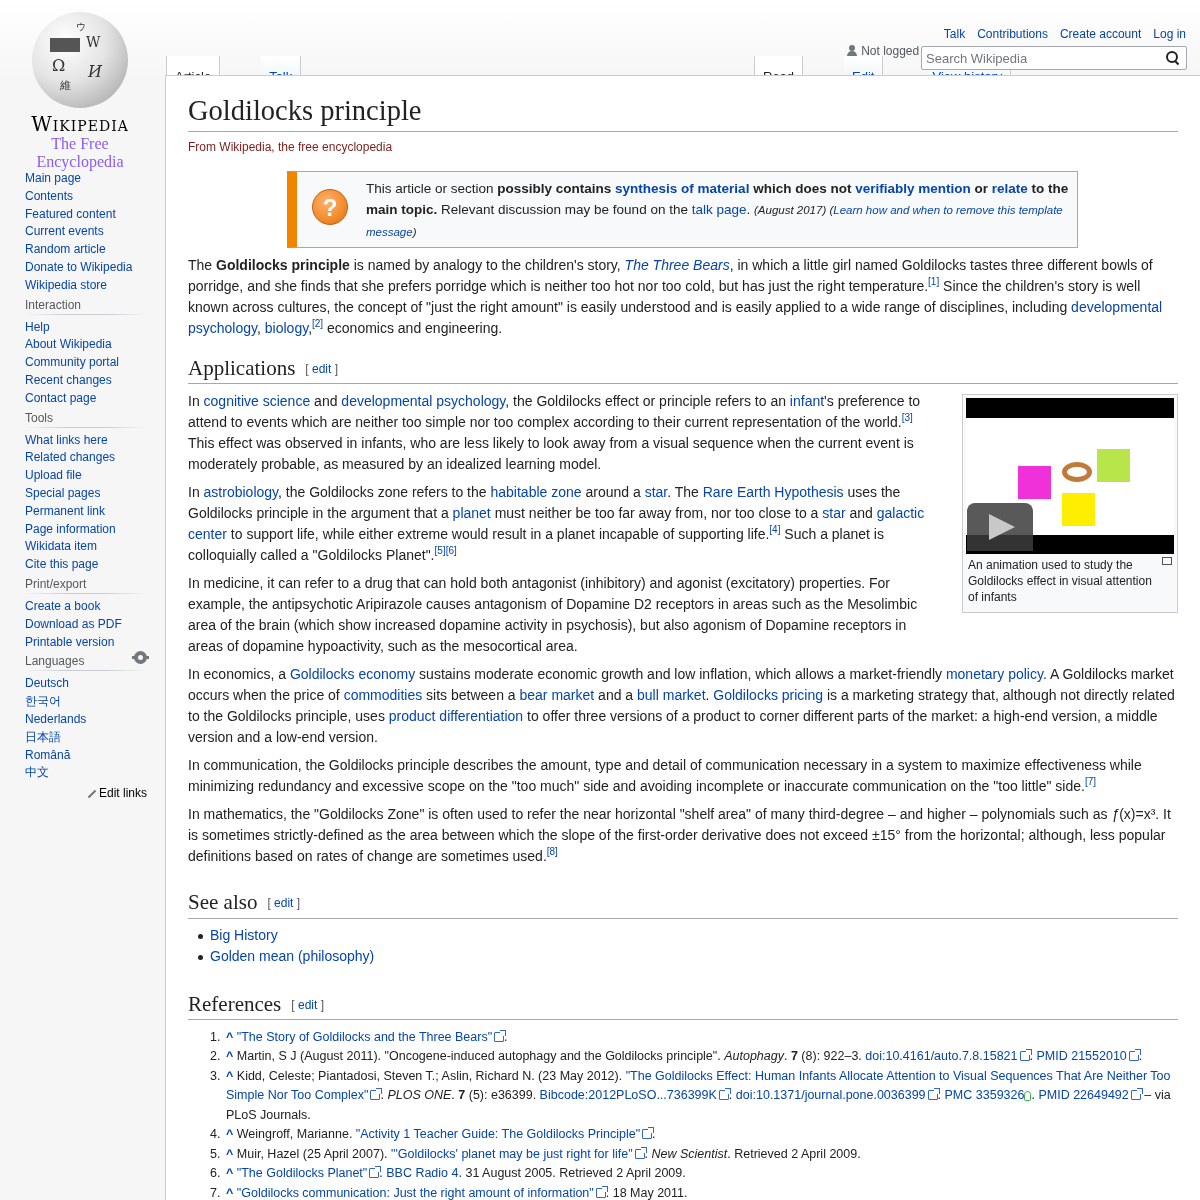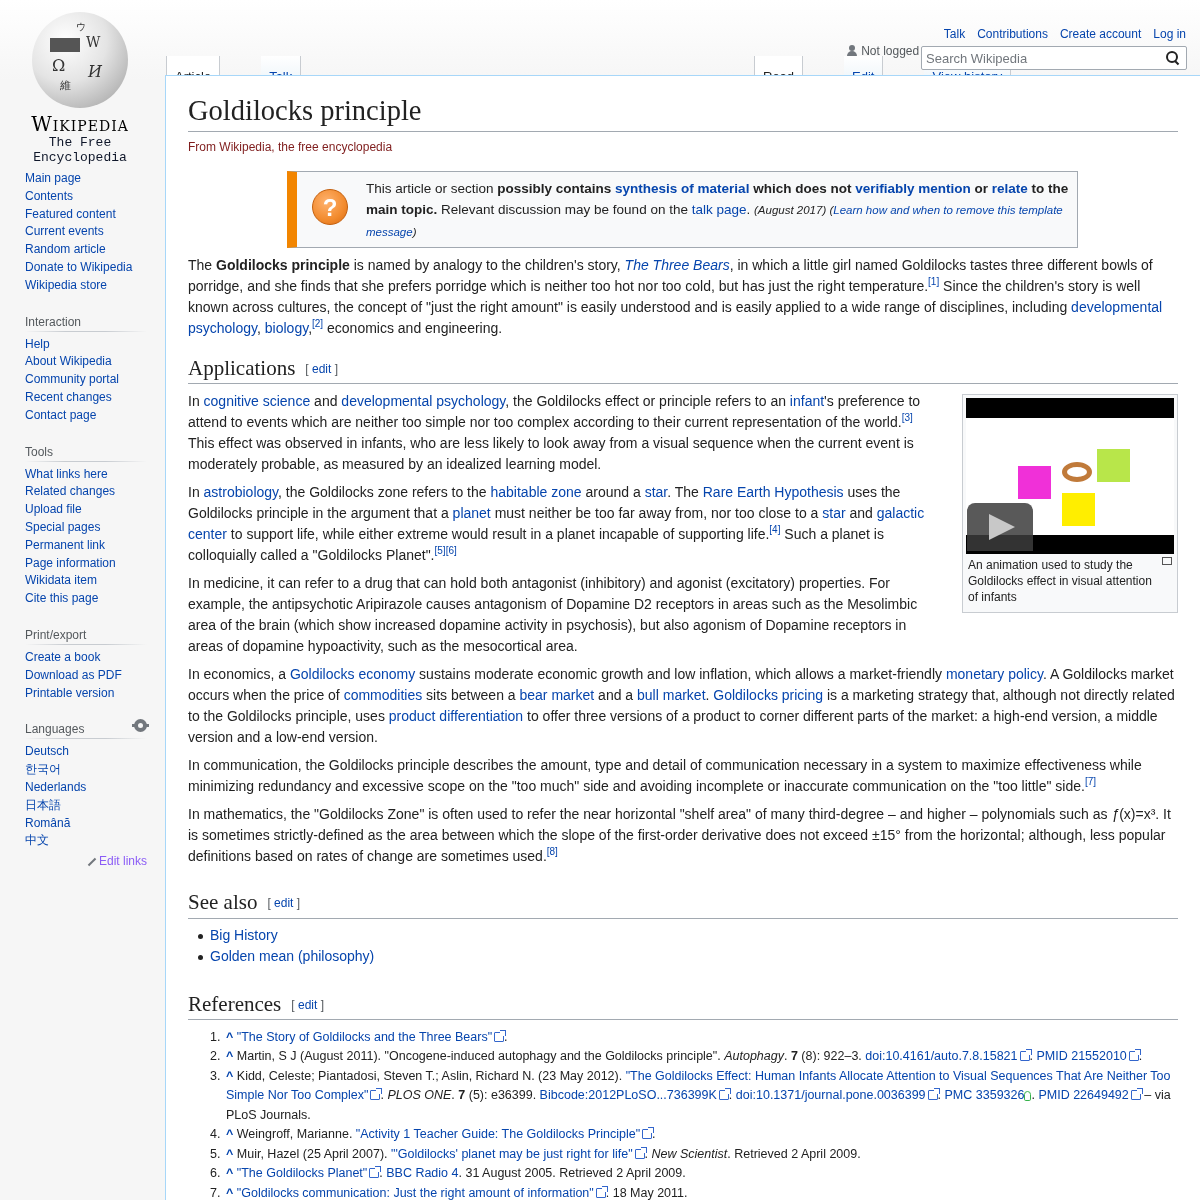--- a/index.html
+++ b/index.html
@@ -36,21 +36,21 @@
     width: 96px; height: 96px; margin: 0 auto; border-radius: 50%;
     background: radial-gradient(circle at 35% 30%, #ffffff 0%, #e4e4e4 45%, #9a9a9a 100%);
     position: relative; overflow: hidden;
   }
   #globe span { position: absolute; font-family: "DejaVu Serif", serif; color: #333; font-size: 16px; }
   #globe .piece { position:absolute; left:18px; top:26px; width:30px; height:14px; background:#555; }
   #wordmark {
     font-family: "DejaVu Serif", "Liberation Serif", serif; font-size: 20px; letter-spacing: 1px;
     margin-top: 4px; color: #000; font-variant: small-caps;
   }
-  #tagline { font-family: Liberation Mono, monospace; font-size: 13px; color: #0f172a; margin-top: -1px; }
+  #tagline { font-family: Liberation Serif, serif; font-size: 16px; color: #8b5cf6; margin-top: -1px; }
 
   
   #personal {
     position: absolute; right: 14px; top: 9px; font-size: 12px;
     display: flex; gap: 12px; align-items: center;
   }
   #personal .anon { color: #54595d; display: flex; align-items: center; gap: 4px; margin-top: 35px; }
   .user-icon { display:inline-block; width:10px; height:12px; position:relative; }
   .user-icon::before { content:""; position:absolute; left:2px; top:0; width:6px; height:6px; border-radius:50%; background:#72777d; }
   .user-icon::after { content:""; position:absolute; left:0; top:6px; width:10px; height:6px; border-radius:5px 5px 1px 1px; background:#72777d; }
@@ -88,25 +88,25 @@
   #sidebar { position: absolute; left: 0; top: 170px; width: 160px; font-size: 12px; }
   .portal { margin: 0 0 0 25px; width: 122px; }
   .portal h3 {
     font-size: 12px; font-weight: normal; color: #54595d; margin: 0 0 4px; padding-bottom: 3px;
     background-image: linear-gradient(to right, rgba(200,204,209,0) 0, #c8ccd1 33%, #c8ccd1 66%, rgba(200,204,209,0) 100%);
     background-position: bottom; background-size: 100% 1px; background-repeat: no-repeat;
     position: relative;
   }
   .portal ul { list-style: none; margin: 0; padding: 0; }
   .portal li { line-height: 17.8px; }
-  .portal + .portal { margin-top: 20px; }
+  .portal + .portal { margin-top: 3px; }
   .gear-icon { position:absolute; right:0; top:-3px; width:13px; height:13px; border-radius:50%; background:#72777d; }
   .gear-icon::after { content:""; position:absolute; left:4px; top:4px; width:5px; height:5px; border-radius:50%; background:#f6f6f6; }
   .gear-icon::before { content:""; position:absolute; left:-2px; top:5px; width:17px; height:3px; background:#72777d; box-shadow: 0 0 0 0 #72777d; }
-  #edit-links { text-align: right; color: #8b5cf6; font-size: 12px; margin-top: 4px; }
+  #edit-links { text-align: right; color: #000000; font-size: 12px; margin-top: 4px; }
   .pencil-icon { display:inline-block; width:10px; height:2px; background:#72777d; transform: rotate(-45deg); vertical-align: middle; margin-right: 2px; }
 
   
   #content {
     position: absolute; left: 165px; top: 75px; width: 1035px; height: 1125px;
     background: #fff; border: 1px solid #a7d7f9; border-right: 0; border-bottom: 0;
     padding: 16px 22px 0 22px;
     font-size: 14px; line-height: 21px;
   }
   h1 {

